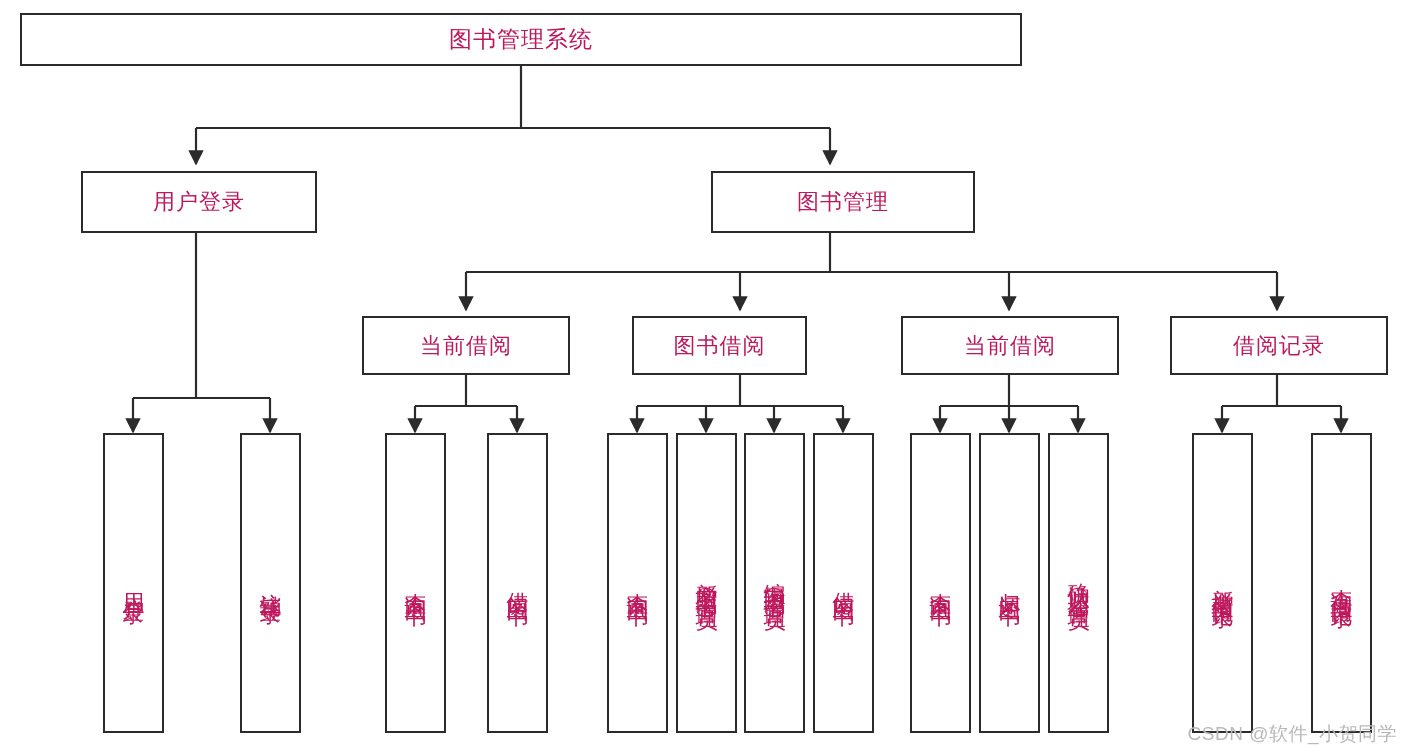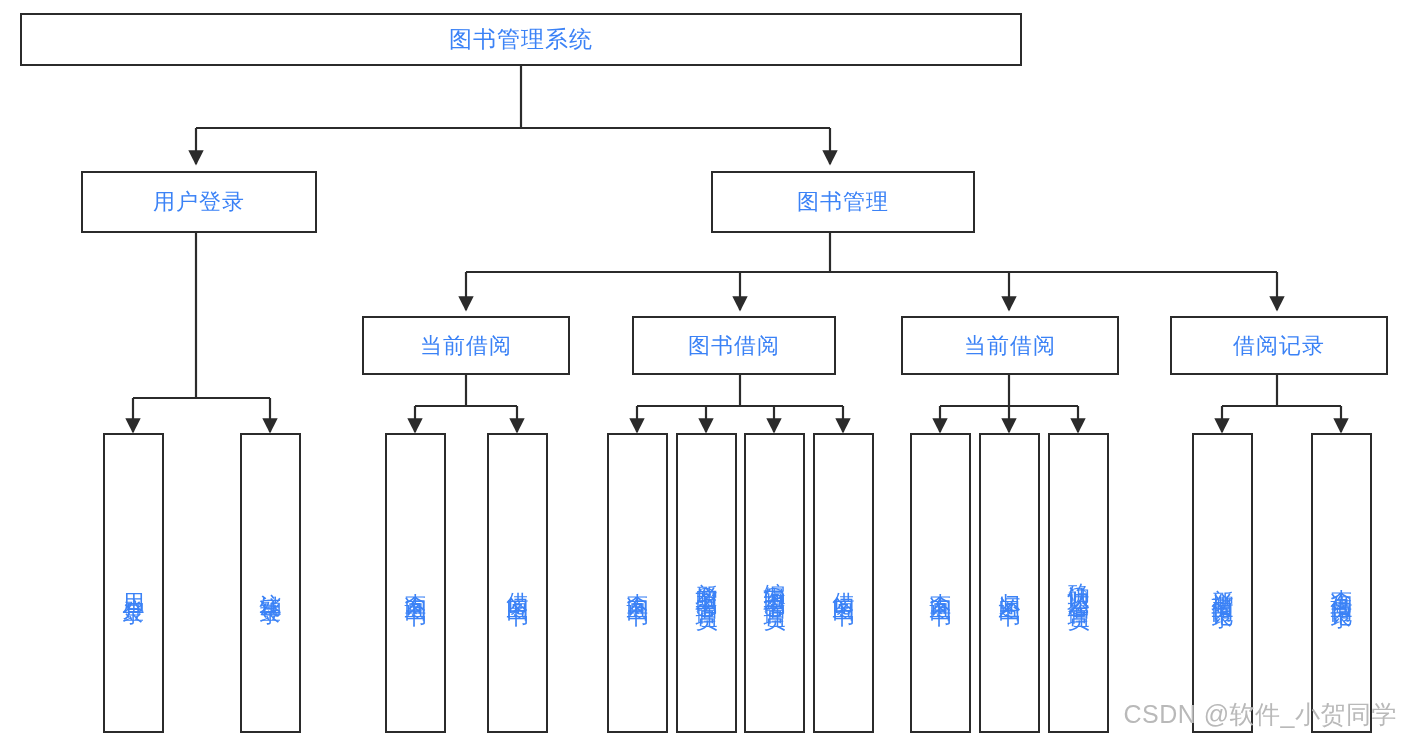--- a/index.html
+++ b/index.html
@@ -22,21 +22,21 @@
     left: 0;
     top: 0;
     width: 1405px;
     height: 747px;
   }
   .node {
     position: absolute;
     box-sizing: border-box;
     border: 2px solid #2b2b2b;
     background: #ffffff;
-    color: #3b82f6;
+    color: #be185d;
     display: flex;
     align-items: center;
     justify-content: center;
     text-align: center;
     z-index: 2;
   }
   .node.root {
     font-size: 23px;
   }
   .node.lvl2 {
@@ -55,22 +55,22 @@
     line-height: 1;
     white-space: nowrap;
   }
   .hlabel {
     white-space: nowrap;
     letter-spacing: 1px;
   }
   #watermark {
     position: absolute;
     right: 8px;
-    bottom: 16px;
-    font-size: 25px;
+    bottom: 0;
+    font-size: 19px;
     color: #b9b9b9;
     letter-spacing: 0.5px;
     z-index: 3;
     white-space: nowrap;
     margin-left: 32px;
   }
 </style>
 </head>
 <body>
 
@@ -133,21 +133,21 @@
   <div class="node lvl2" style="left:81px; top:171px; width:236px; height:62px;">
     <span class="hlabel">用户登录</span>
   </div>
   <div class="node lvl2" style="left:711px; top:171px; width:264px; height:62px;">
     <span class="hlabel">图书管理</span>
   </div>
 
   <div class="node lvl3" style="left:362px; top:316px; width:208px; height:59px;">
     <span class="hlabel">当前借阅</span>
   </div>
-  <div class="node lvl3" style="left:632px; top:316px; width:204px; height:59px;">
+  <div class="node lvl3" style="left:632px; top:316px; width:175px; height:59px;">
     <span class="hlabel">图书借阅</span>
   </div>
   <div class="node lvl3" style="left:901px; top:316px; width:218px; height:59px;">
     <span class="hlabel">当前借阅</span>
   </div>
   <div class="node lvl3" style="left:1170px; top:316px; width:218px; height:59px;">
     <span class="hlabel">借阅记录</span>
   </div>
 
   <div class="node leaf" style="left:103px; top:433px; width:61px; height:300px;">

